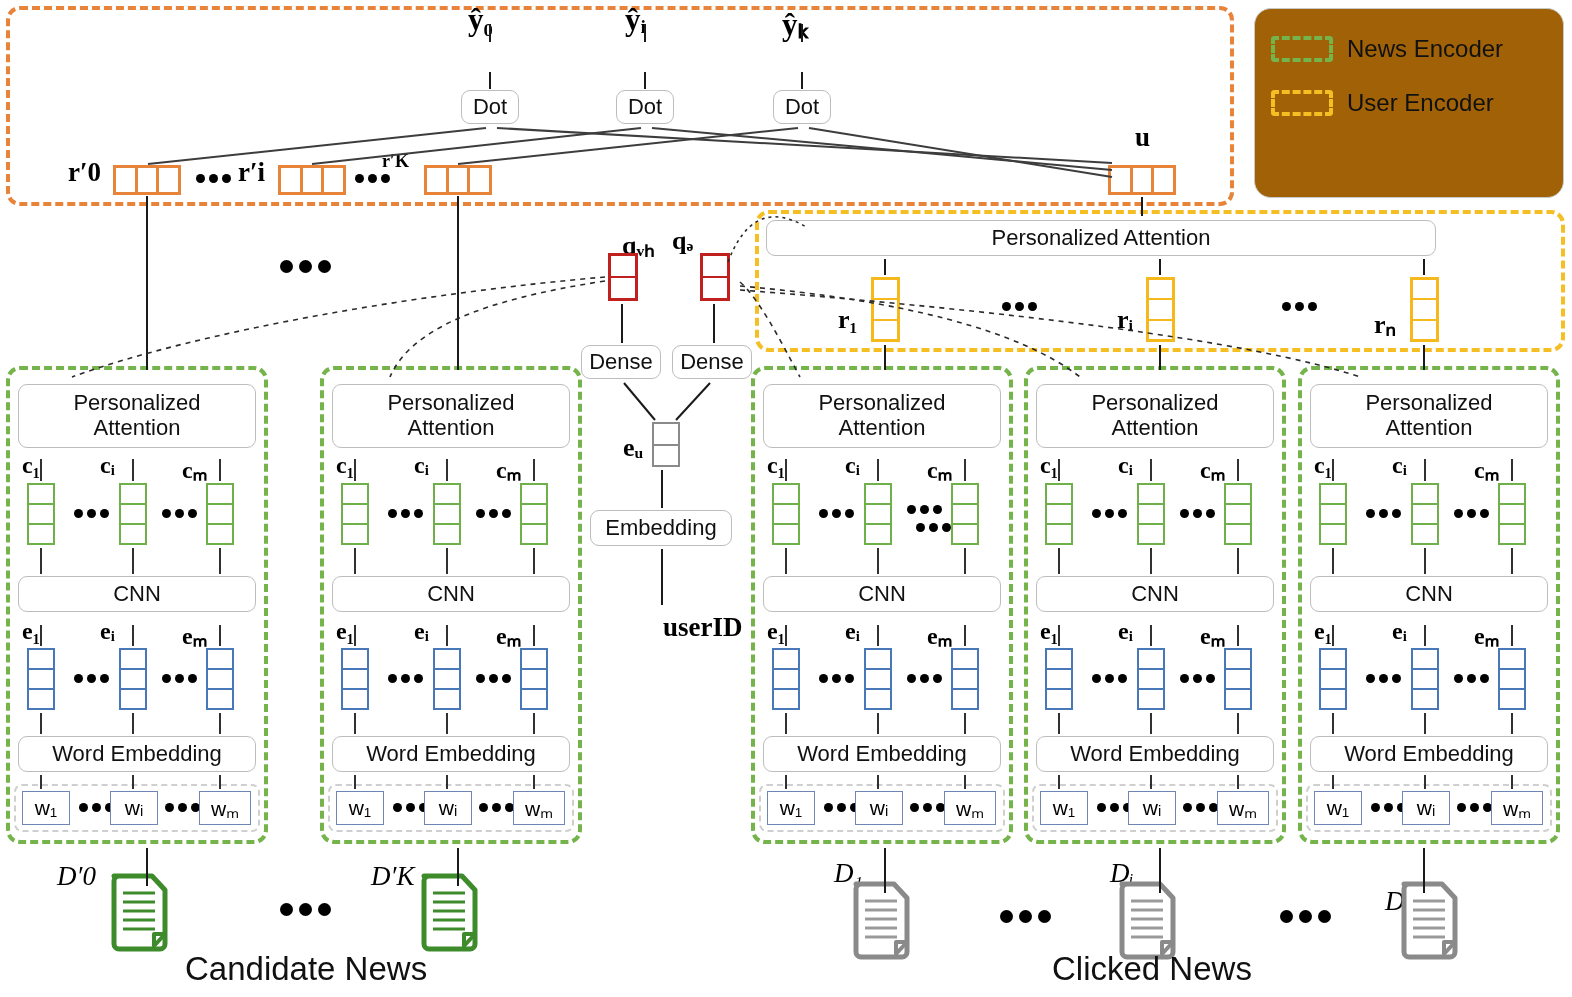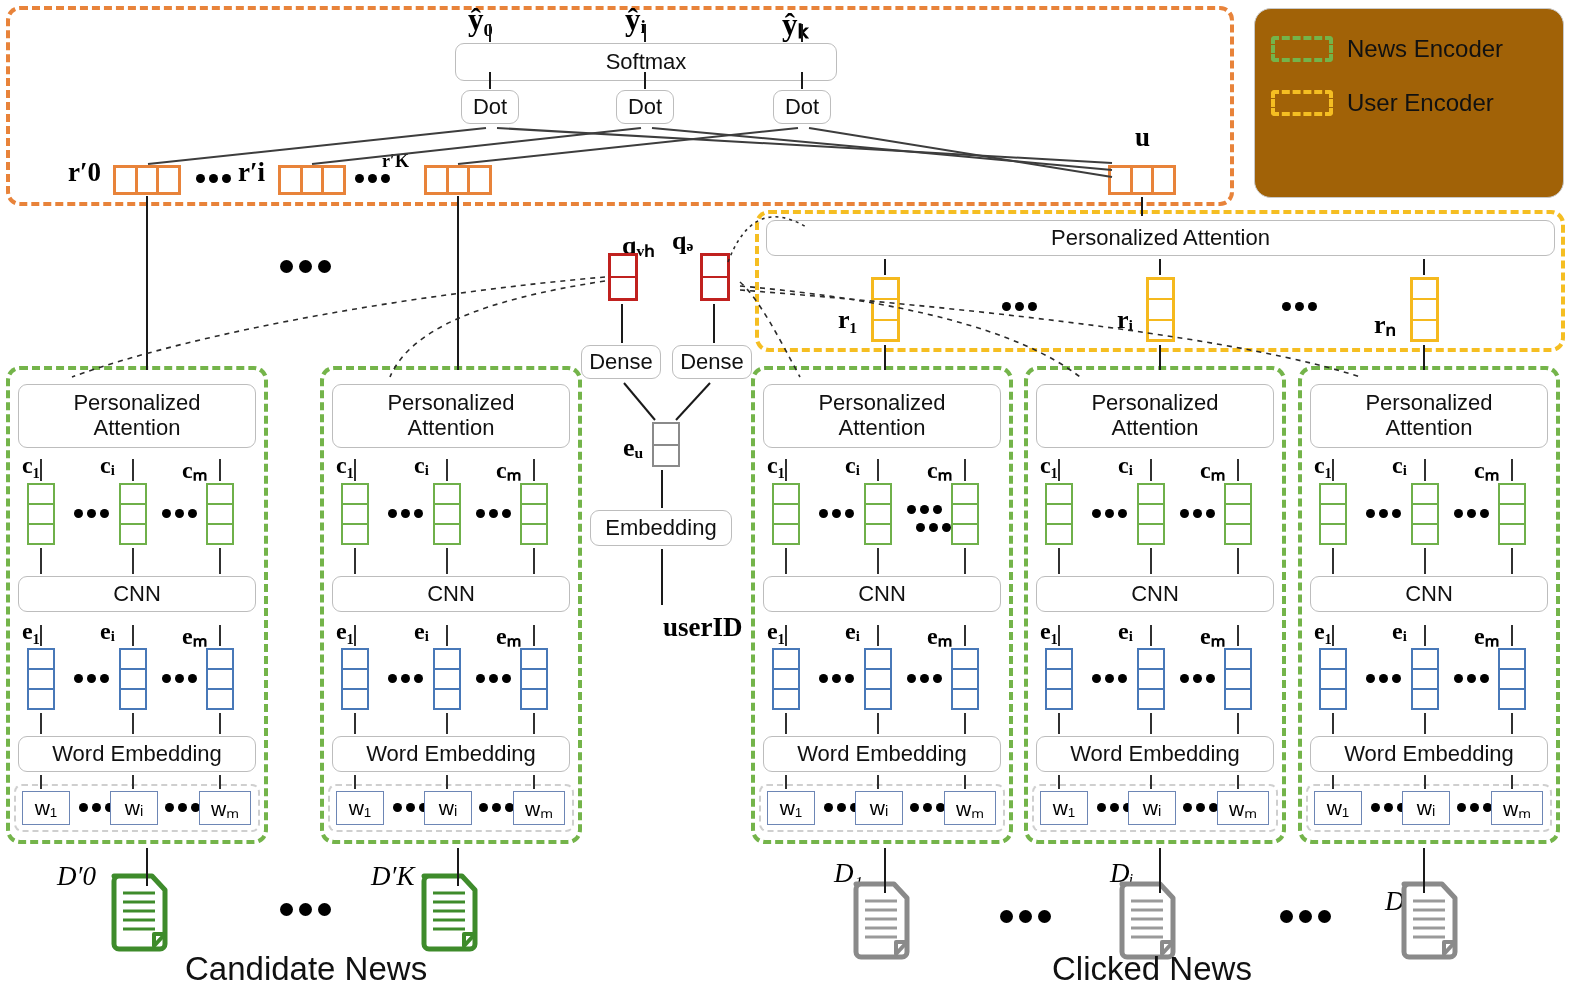--- a/index.html
+++ b/index.html
@@ -83,21 +83,20 @@
     <div class="leg-row" style="left:16px;top:80px;">
       <span class="leg-swatch" style="border-color:#F5BE22;"></span>
       <span class="leg-text">User Encoder</span>
     </div>
   </div>
 
   <div class="lbl bi" style="left:468px;top:2px;font-size:31px;">ŷ₀</div>
   <div class="lbl bi" style="left:625px;top:2px;font-size:31px;">ŷᵢ</div>
   <div class="lbl bi" style="left:782px;top:2px;font-size:31px;">ŷₖ</div>
 
-  <div class="gbox" style="left:455px;top:43px;width:382px;height:38px;">Softmax</div>
 
   <div class="gbox" style="left:461px;top:90px;width:58px;height:34px;">Dot</div>
   <div class="gbox" style="left:616px;top:90px;width:58px;height:34px;">Dot</div>
   <div class="gbox" style="left:773px;top:90px;width:58px;height:34px;">Dot</div>
 
   <div class="lbl bi" style="left:68px;top:157px;font-size:27px;">r′0</div>
   <div class="hvec vorange" style="left:113px;top:165px;width:68px;height:30px;">
     <i></i>
       <i></i>
       <i></i>
@@ -135,21 +134,21 @@
       <i></i>
       <i></i>
   </div>
 
   <div class="dots lg" style="left:280px;top:260px;">
     <b></b>
       <b></b>
       <b></b>
   </div>
 
-  <div class="gbox" style="left:766px;top:220px;width:789px;height:36px;">Personalized Attention</div>
+  <div class="gbox" style="left:766px;top:220px;width:670px;height:36px;">Personalized Attention</div>
 
   <div class="lbl bi" style="left:838px;top:305px;font-size:26px;">r₁</div>
   <div class="vvec vyellow" style="left:871px;top:277px;width:29px;height:65px;">
     <i></i>
       <i></i>
       <i></i>
   </div>
 
   <div class="dots" style="left:1002px;top:302px;">
     <b></b>

